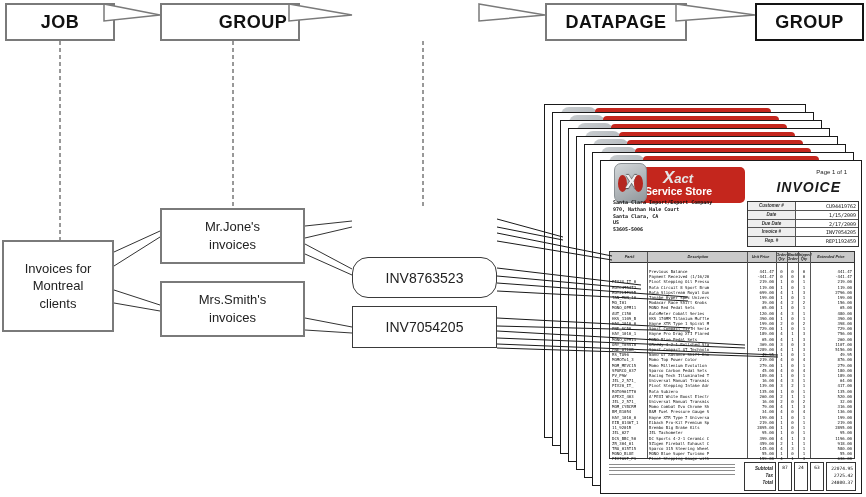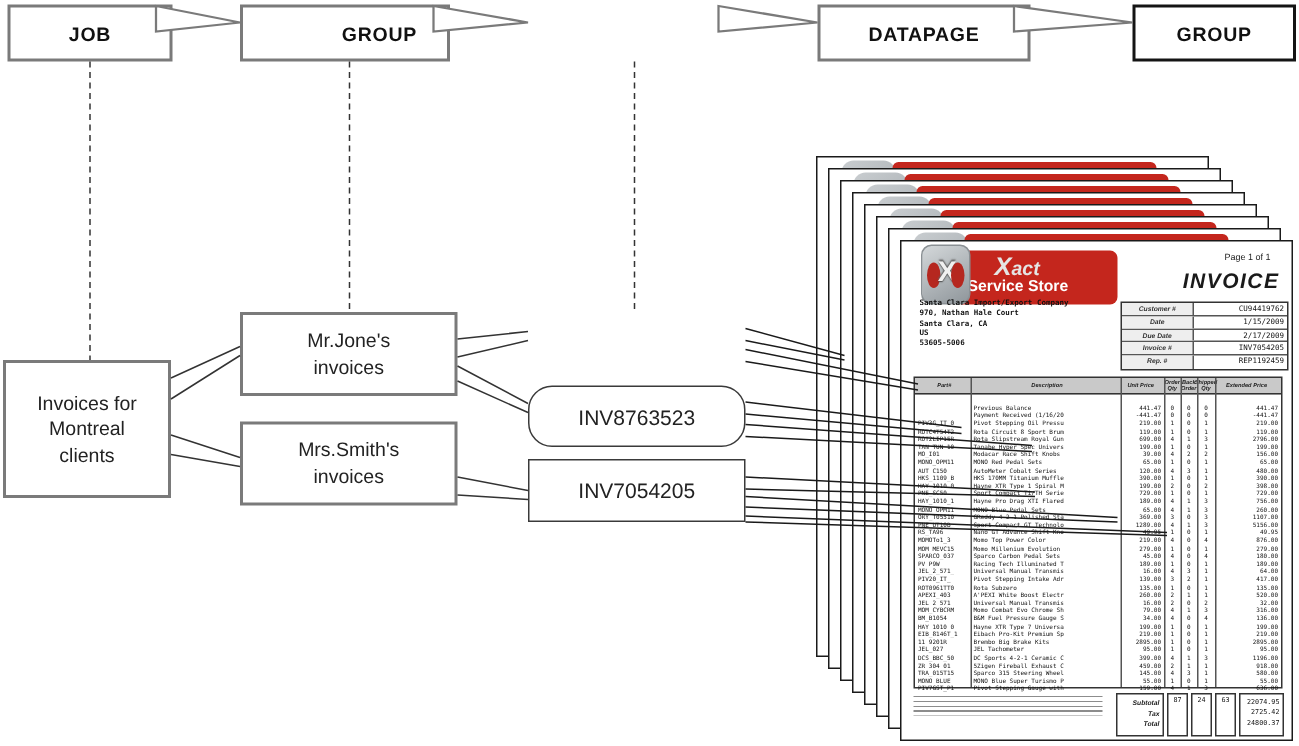--- a/index.html
+++ b/index.html
@@ -3,21 +3,21 @@
 <meta charset="utf-8">
 <style>
   * { box-sizing: border-box; margin: 0; padding: 0; }
   html,body { background:#fff; }
   body { font-family:"Liberation Sans", sans-serif; }
   #canvas { position:relative; width:866px; height:497px; background:#fff; overflow:hidden; }
 
   
   .top-node { position:absolute; top:3px; height:38px; background:#fff;
     border:2px solid #7a7a7a; display:flex; align-items:center; justify-content:center;
-    font-size:13px; font-weight:bold; letter-spacing:0.5px; color:#111; z-index:5; }
+    font-size:18px; font-weight:bold; letter-spacing:0.5px; color:#111; z-index:5; }
   .top-node.black { border-color:#141414; }
 
   
   .ex-node { position:absolute; background:#fff; border:2px solid #7a7a7a;
     display:flex; align-items:center; justify-content:center; text-align:center;
     font-size:13px; color:#222; white-space:pre-line; line-height:1.35; z-index:5; }
   .inv-node { position:absolute; background:#fff; border:1.5px solid #3a3a3a;
     display:flex; align-items:center; justify-content:center;
     font-size:14px; color:#222; z-index:5; }
 
@@ -28,21 +28,21 @@
   #sheet-stack { position:absolute; left:544px; top:104px; width:320px; height:392px; z-index:20; }
   .sheet { position:absolute; width:262px; height:334px; background:#fff; border:1.5px solid #1a1a1a; }
   .chip-gray { position:absolute; left:16px; top:2px; width:36px; height:30px;
     border-radius:8px; background:linear-gradient(145deg,#c9cdd0,#a7adb1); }
   .chip-red  { position:absolute; left:50px; top:3px; width:176px; height:28px;
     border-radius:4px; background:#c4261d; }
   #front-sheet { left:56px; top:56px; z-index:7; }
 
   
   .page-label { position:absolute; right:14px; top:8px; font-size:6px; color:#222; }
-  .inv-title { position:absolute; right:8px; top:18px; font-size:14px; font-weight:bold;
+  .inv-title { position:absolute; right:20px; top:18px; font-size:14px; font-weight:bold;
     font-style:italic; letter-spacing:1px; color:#1a1a1a; }
 
   .logo-red { position:absolute; left:36px; top:6px; width:108px; height:36px;
     background:#c4261d; border-radius:5px; }
   .logo-brand { position:absolute; left:26px; top:1px; color:#e5e5e5; font-weight:bold;
     font-style:italic; font-size:13px; }
   .logo-brand .bigx { font-size:17px; }
   .logo-tagline { position:absolute; left:8px; top:18px; color:#fff; font-weight:bold; font-size:10.5px; }
   .emblem { position:absolute; left:13px; top:2px; width:33px; height:40px; border-radius:7px;
     background:linear-gradient(150deg,#d4d8da,#8f969b); border:1px solid #8a9094; }

